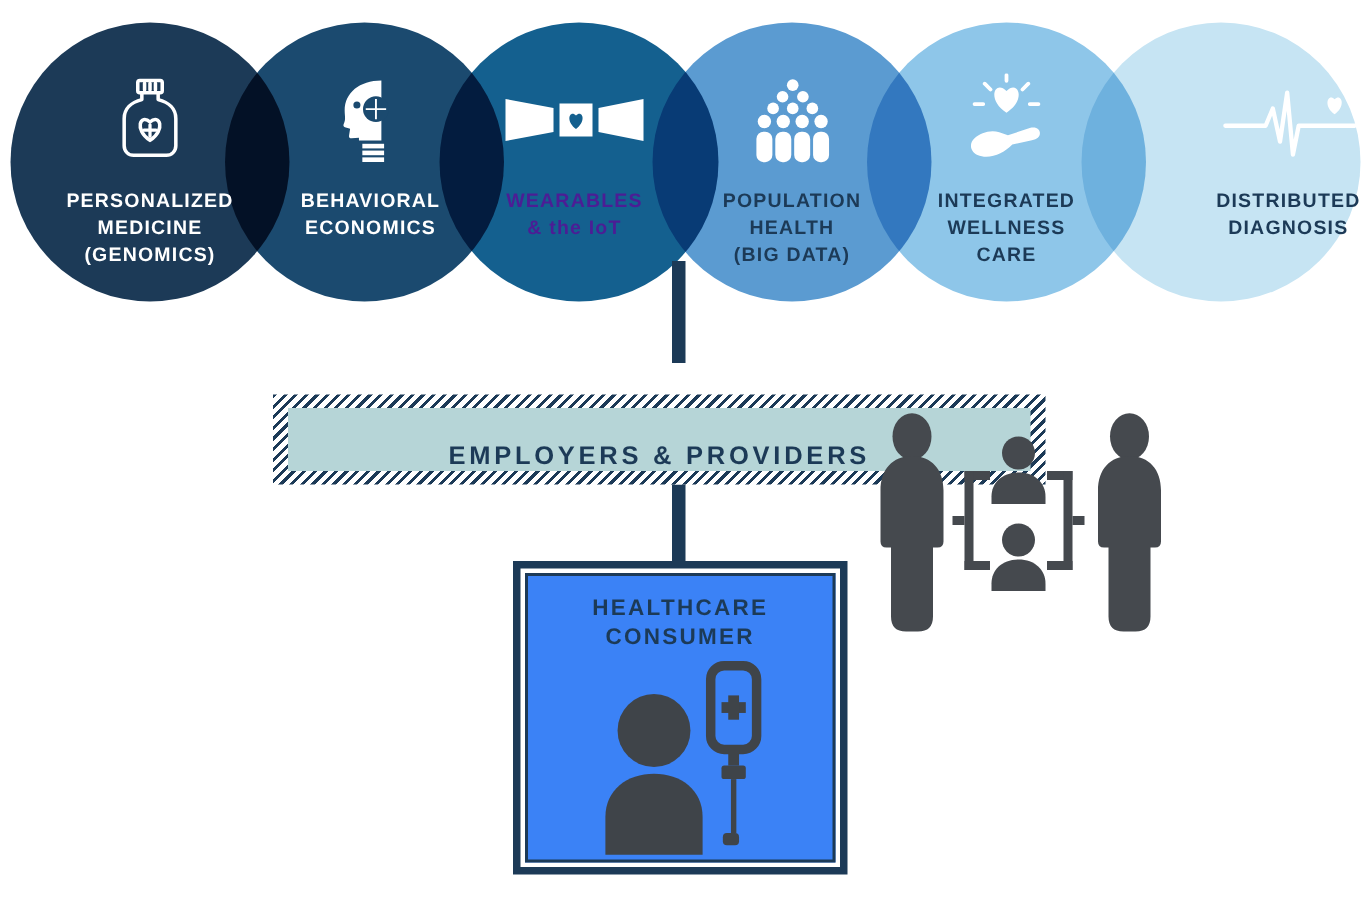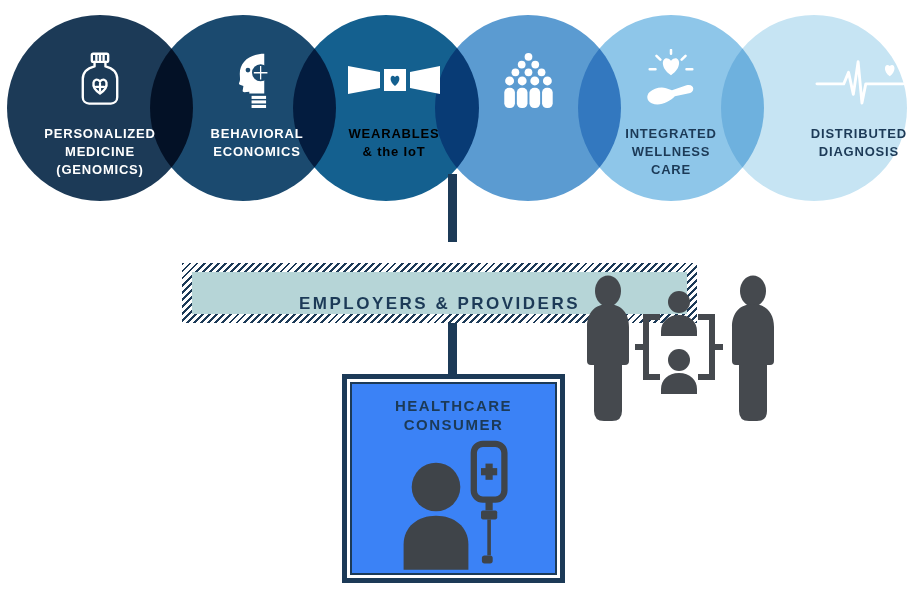--- a/index.html
+++ b/index.html
@@ -69,39 +69,39 @@
         <path d="M32 35.5 V44 M27.5 39.5 H36.5" stroke-width="2.4"></path>
       </svg>
     </div>
     <div class="circle-label">
       <span>PERSONALIZED</span>
       <span>MEDICINE</span>
       <span>(GENOMICS)</span>
     </div>
   </div>
 
-  <div class="circle-content" style="left: 164px; color: rgb(255, 255, 255);">
+  <div class="circle-content" style="left: 154px; color: rgb(255, 255, 255);">
     <div class="icon-box">
       <svg width="58" height="64" viewBox="0 0 64 66">
         <path fill="#ffffff" d="M40 4 C24 4 13 13 13 26 C13 30 14 32.5 12.3 36 C11.8 37 12.2 38 13.2 38.3 L17 39.5 L16.2 44.5 C16 45.8 16.8 46.5 18 46.5 L23.5 46 L23.5 48 L40 48 Z"></path>
         <circle cx="22" cy="22" r="2.6" fill="#1b4a6f"></circle>
         <circle cx="36" cy="25" r="9.5" fill="#1b4a6f"></circle>
         <path d="M36 17.5 V32.5 M28.5 25 H43.5" stroke="#ffffff" stroke-width="1.4"></path>
         <rect x="26" y="50.5" width="16" height="3.4" fill="#ffffff"></rect>
         <rect x="26" y="55.5" width="16" height="3.4" fill="#ffffff"></rect>
         <rect x="26" y="60.5" width="16" height="3.4" fill="#ffffff"></rect>
       </svg>
     </div>
     <div class="circle-label">
       <span>BEHAVIORAL</span>
       <span>ECONOMICS</span>
     </div>
   </div>
 
-  <div class="circle-content" style="left: 301px; color: #000000;">
+  <div class="circle-content" style="left: 290px; color: #4c1d95;">
     <div class="icon-box">
       <svg width="96" height="50" viewBox="0 0 96 50">
         <polygon fill="#ffffff" points="2,11 34,17 34,33 2,39"></polygon>
         <rect x="38" y="14" width="22" height="22" fill="#ffffff"></rect>
         <path fill="#14608f" d="M49 31 C41.5 25.5 45 18 49 22 C53 18 56.5 25.5 49 31 Z"></path>
         <polygon fill="#ffffff" points="64,17 94,11 94,39 64,33"></polygon>
       </svg>
     </div>
     <div class="circle-label">
       <span>WEARABLES</span>
@@ -120,20 +120,25 @@
           <circle cx="46" cy="22" r="4"></circle>
         <circle cx="13" cy="31" r="4.6"></circle>
           <circle cx="26" cy="31" r="4.6"></circle>
           <circle cx="39" cy="31" r="4.6"></circle>
           <circle cx="52" cy="31" r="4.6"></circle>
         <rect x="7.5" y="38" width="11" height="21" rx="5"></rect>
         <rect x="20.5" y="38" width="11" height="21" rx="5"></rect>
         <rect x="33.5" y="38" width="11" height="21" rx="5"></rect>
         <rect x="46.5" y="38" width="11" height="21" rx="5"></rect>
       </svg>
+    </div>
+    <div class="circle-label">
+      <span>POPULATION</span>
+      <span>HEALTH</span>
+      <span>(BIG DATA)</span>
     </div>
   </div>
 
   <div class="circle-content" style="left: 578px; color: rgb(28, 58, 87);">
     <div class="icon-box">
       <svg width="62" height="62" viewBox="0 0 64 64">
         <path fill="#ffffff" d="M32 27 C18 18 24 4 32 12 C40 4 46 18 32 27 Z"></path>
         <path d="M10 21 H16 M48 21 H54 M17 7 L21 11 M47 7 L43 11 M32 1 V5" stroke="#ffffff" stroke-width="2.6" stroke-linecap="round"></path>
         <path fill="#ffffff" d="M12 56 C7 54 6 48 10 44.5 C14 41 21 38.5 27 40.5 L33 42.5 L48 37.5 C52.5 36.3 55 38.5 55 41 C55 43.7 53 45.3 49.5 46 L36 48.8 C30 55 20 59.5 12 56 Z"></path>
       </svg>

